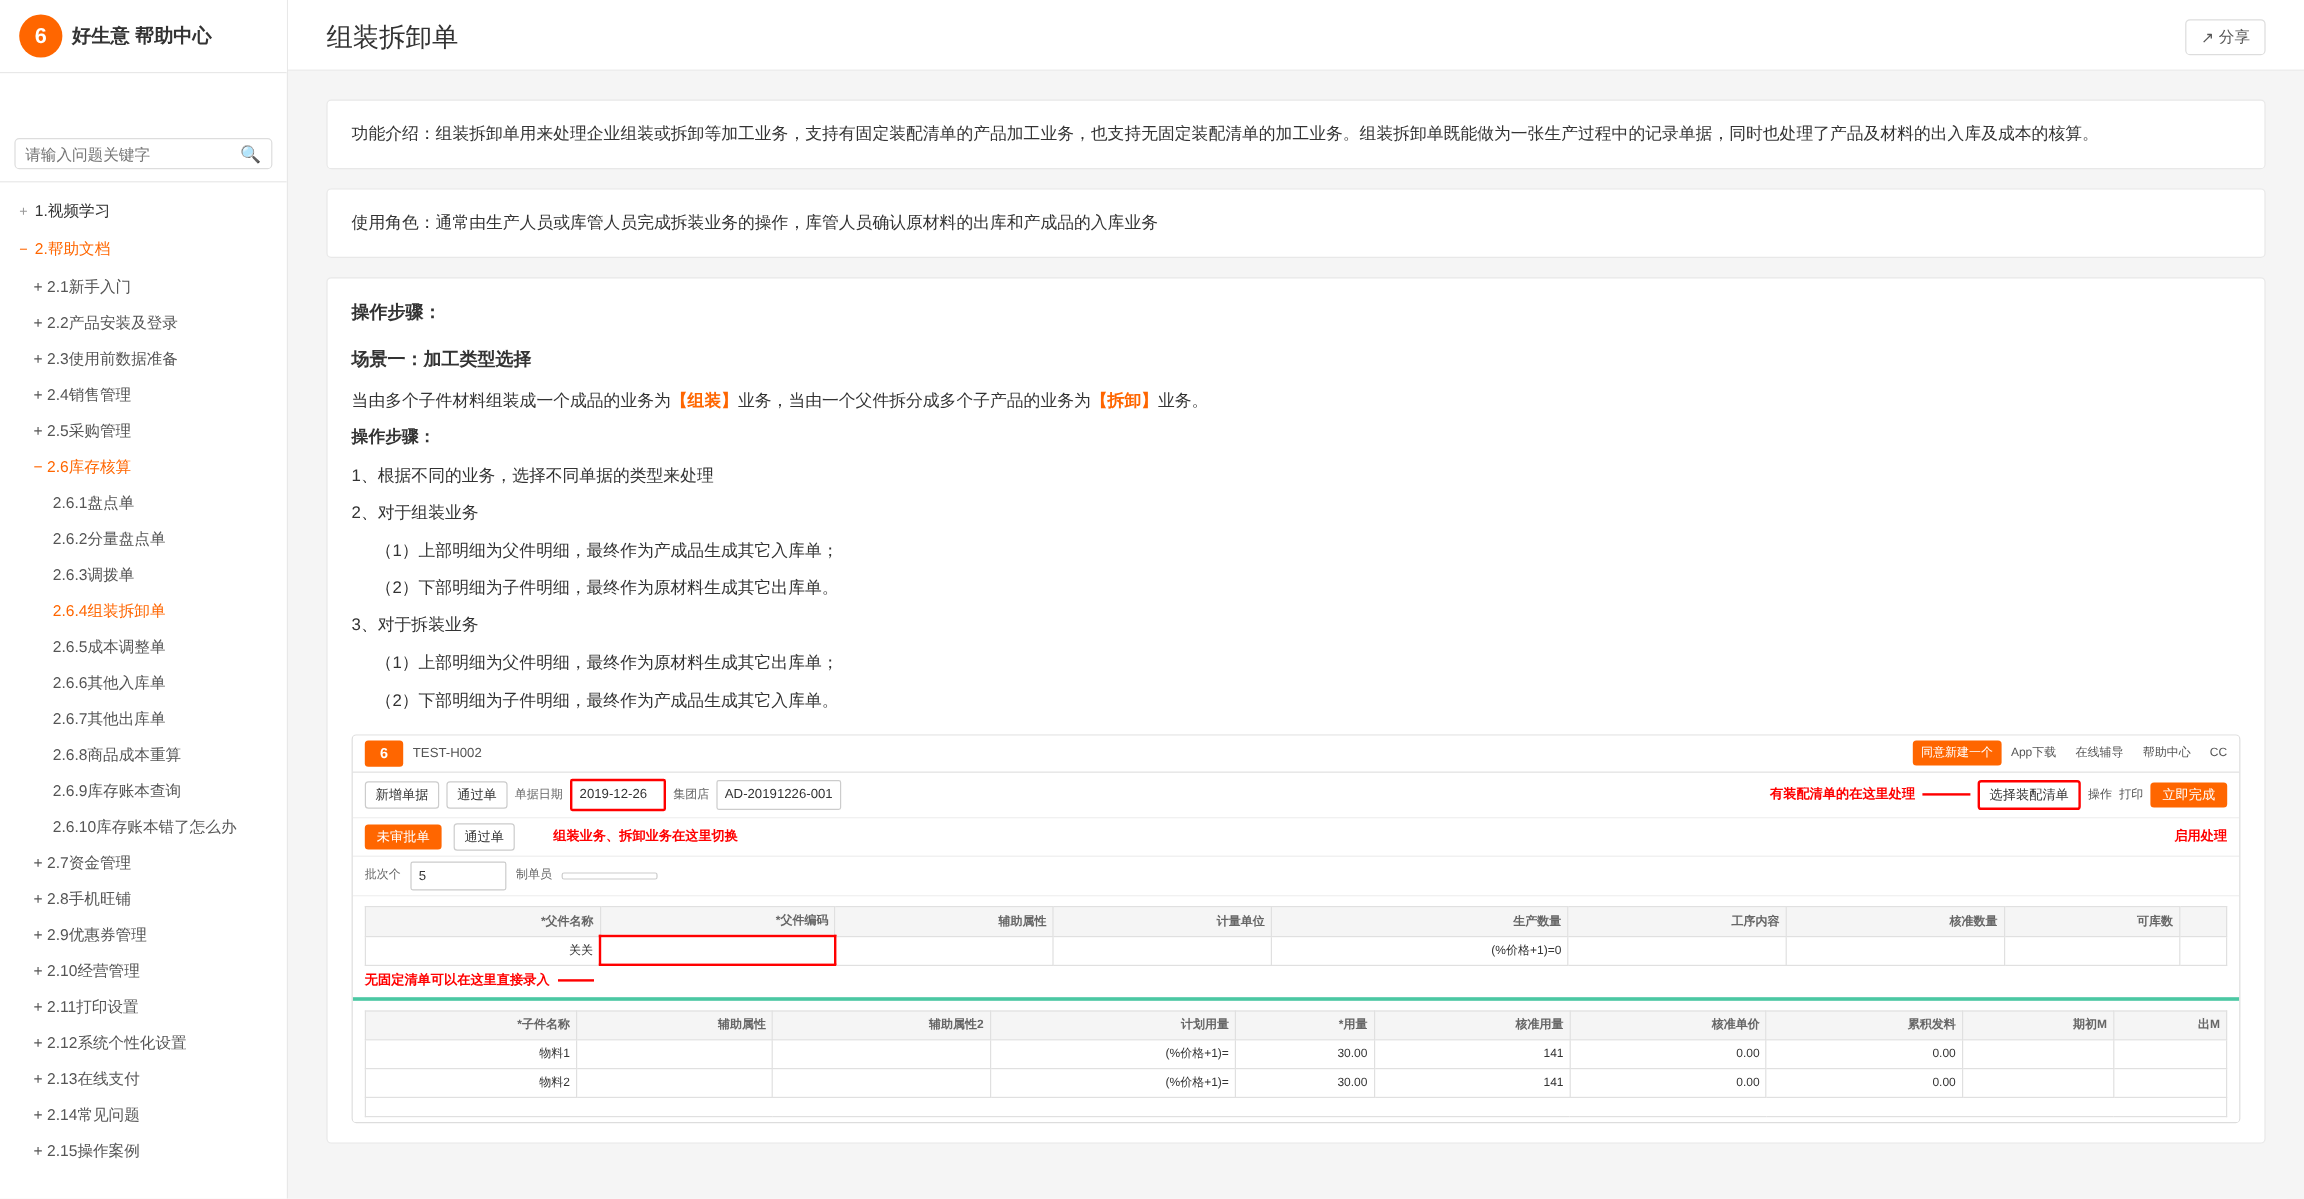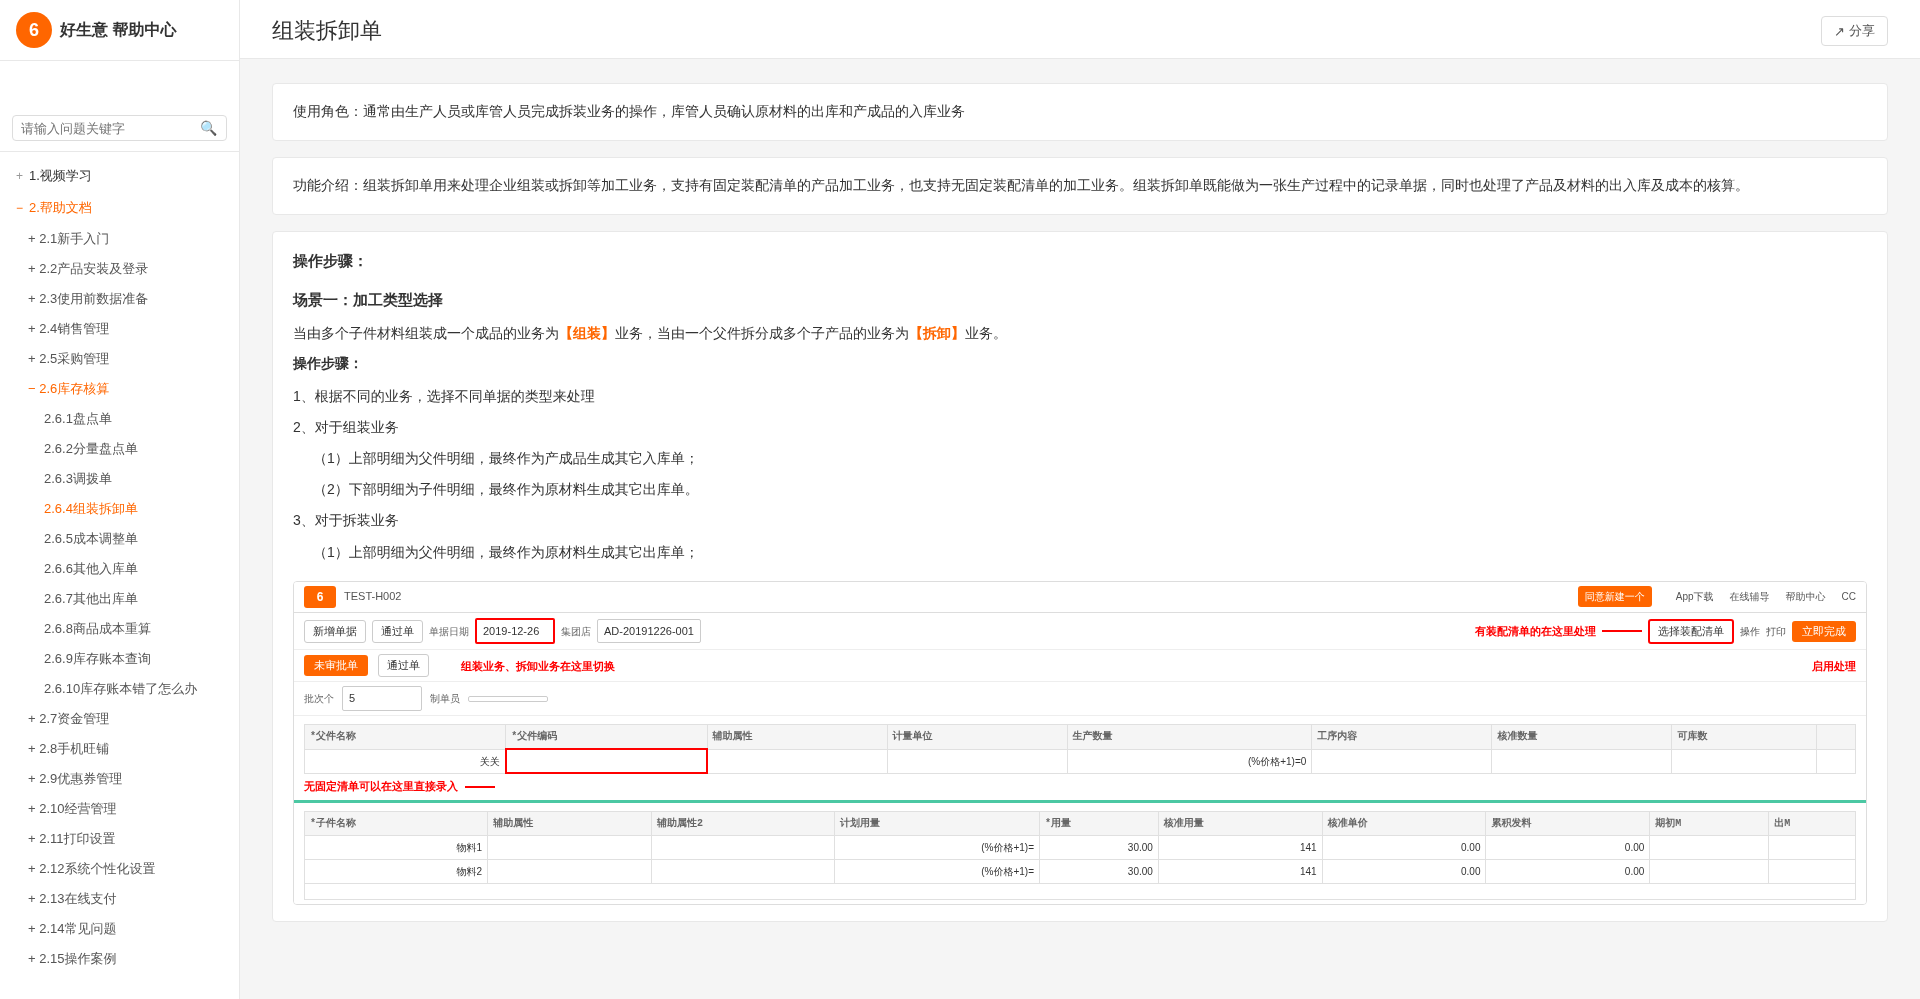--- a/index.html
+++ b/index.html
@@ -226,23 +226,22 @@
     .mock-table {
       width: 100%;
       border-collapse: collapse;
       font-size: 10px;
       margin-top: 4px;
     }
     .mock-table th {
       background: #f5f5f5;
       border: 1px solid #e0e0e0;
       padding: 3px 5px;
-      text-align: left;
+      text-align: right;
       color: #666;
-      font-family: Liberation Mono, monospace;
     }
     .mock-table td {
       border: 1px solid #e0e0e0;
       padding: 3px 5px;
       text-align: right;
       color: #333;
     }
     .ann-text {
       color: red;
       font-size: 11px;
@@ -369,56 +368,57 @@
     <h1 class="page-title-text">组装拆卸单</h1>
     <button class="share-btn">
       <span>↗</span>
       <span>分享</span>
     </button>
   </div>
 
   <div class="content-area">
 
     <div class="info-block">
+      <span>功能介绍：组装拆卸单用来处理企业组装或拆卸等加工业务，支持有固定装配清单的产品加工业务，也支持无固定装配清单的加工业务。组装拆卸单既能做为一张生产过程中的记录单据，同时也处理了产品及材料的出入库及成本的核算。</span>
+    </div>
+
+    <div class="info-block">
       <span>使用角色：通常由生产人员或库管人员完成拆装业务的操作，库管人员确认原材料的出库和产成品的入库业务</span>
-    </div>
-
-    <div class="info-block">
-      <span>功能介绍：组装拆卸单用来处理企业组装或拆卸等加工业务，支持有固定装配清单的产品加工业务，也支持无固定装配清单的加工业务。组装拆卸单既能做为一张生产过程中的记录单据，同时也处理了产品及材料的出入库及成本的核算。</span>
     </div>
 
 
     <div class="info-block">
       <div class="section-heading">操作步骤：</div>
 
       <div class="scenario-heading">场景一：加工类型选择</div>
 
       <div class="step-text">
         当由多个子件材料组装成一个成品的业务为<span class="bold-link">【组装】</span>业务，当由一个父件拆分成多个子产品的业务为<span class="bold-link">【拆卸】</span>业务。
       </div>
 
       <div class="op-steps-heading">操作步骤：</div>
 
       <div class="step-text">1、根据不同的业务，选择不同单据的类型来处理</div>
       <div class="step-text">2、对于组装业务</div>
       <div class="step-text indent1">（1）上部明细为父件明细，最终作为产成品生成其它入库单；</div>
       <div class="step-text indent1">（2）下部明细为子件明细，最终作为原材料生成其它出库单。</div>
       <div class="step-text">3、对于拆装业务</div>
       <div class="step-text indent1">（1）上部明细为父件明细，最终作为原材料生成其它出库单；</div>
+      <div class="step-text indent1">（2）下部明细为子件明细，最终作为产成品生成其它入库单。</div>
 
       <div class="screenshot-container">
         <div class="mock-ui">
 
           <div class="mock-topbar">
             <div style="width:32px;height:22px;background:#f60;border-radius:3px;display:flex;align-items:center;justify-content:center;">
               <span style="color:#fff;font-size:12px;font-weight:bold;">6</span>
             </div>
             <span style="font-size:11px;color:#555;">TEST-H002</span>
             <span style="flex:1;"></span>
-            <span style="background:#f60;color:#fff;padding:2px 7px;border-radius:3px;font-size:10px;margin-right:16px;">同意新建一个</span>
+            <span style="background:#f60;color:#fff;padding:2px 7px;border-radius:3px;font-size:10px;margin-right:0;">同意新建一个</span>
             <span style="font-size:10px;color:#555;margin-right:8px;">App下载</span>
             <span style="font-size:10px;color:#555;margin-right:8px;text-align:right;">在线辅导</span>
             <span style="font-size:10px;color:#555;margin-right:8px;">帮助中心</span>
             <span style="font-size:10px;color:#555;">CC</span>
           </div>
 
           <div style="background:#fff;padding:5px 10px;border-bottom:1px solid #eee;display:flex;align-items:center;gap:6px;flex-wrap:wrap;position:relative;">
             <button class="mock-btn-white">新增单据</button>
             <button class="mock-btn-white">通过单</button>
             <span style="font-size:10px;color:#666;text-align:center;">单据日期</span>

